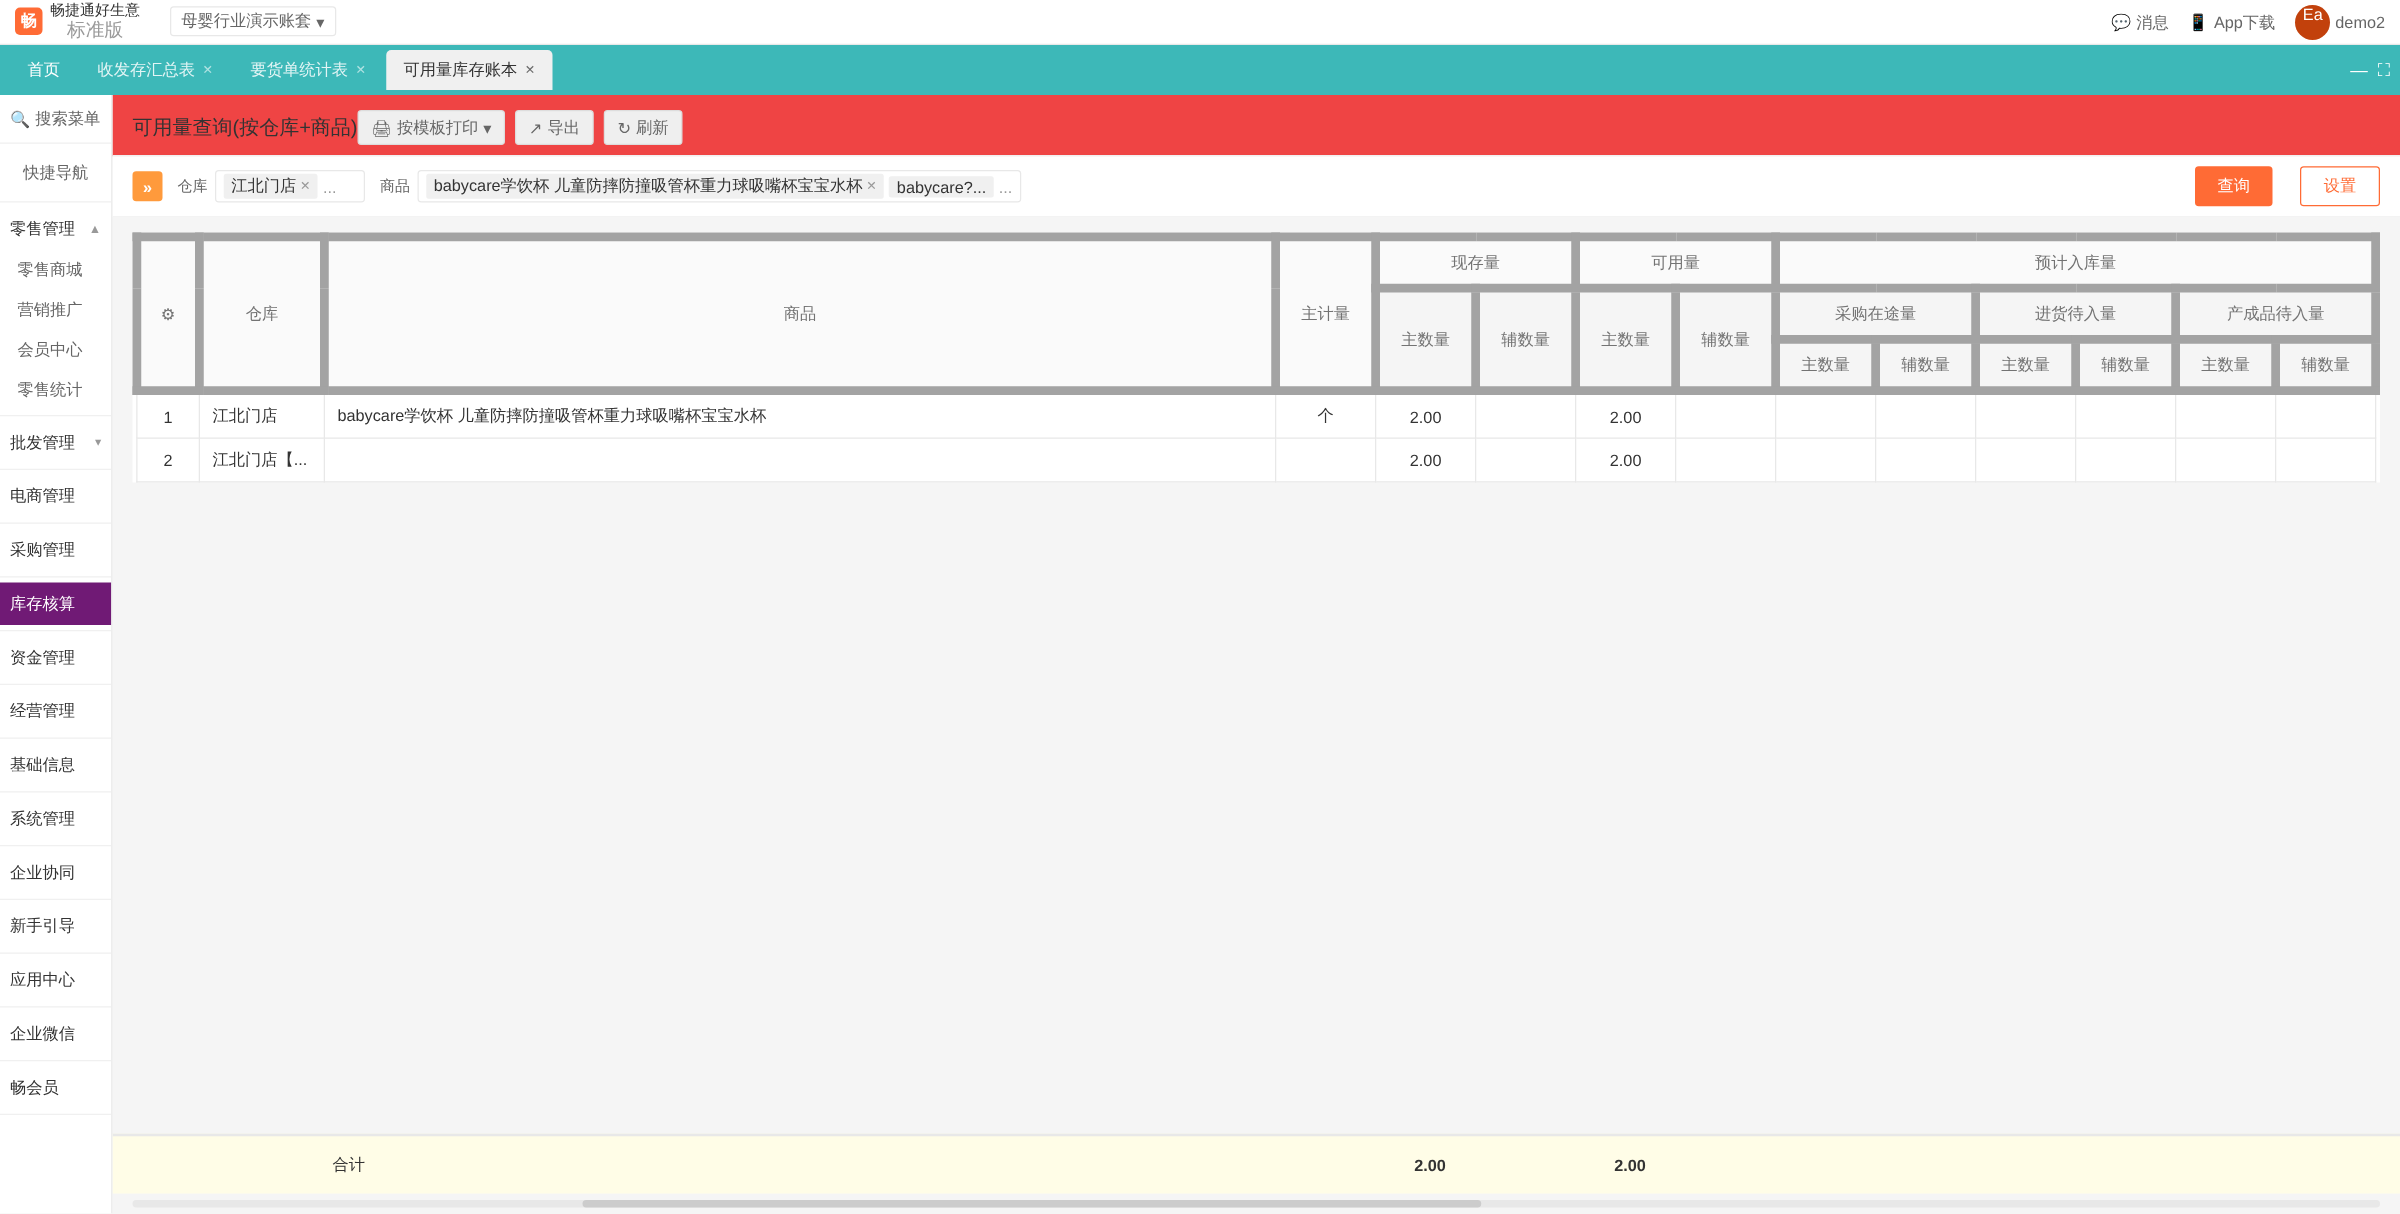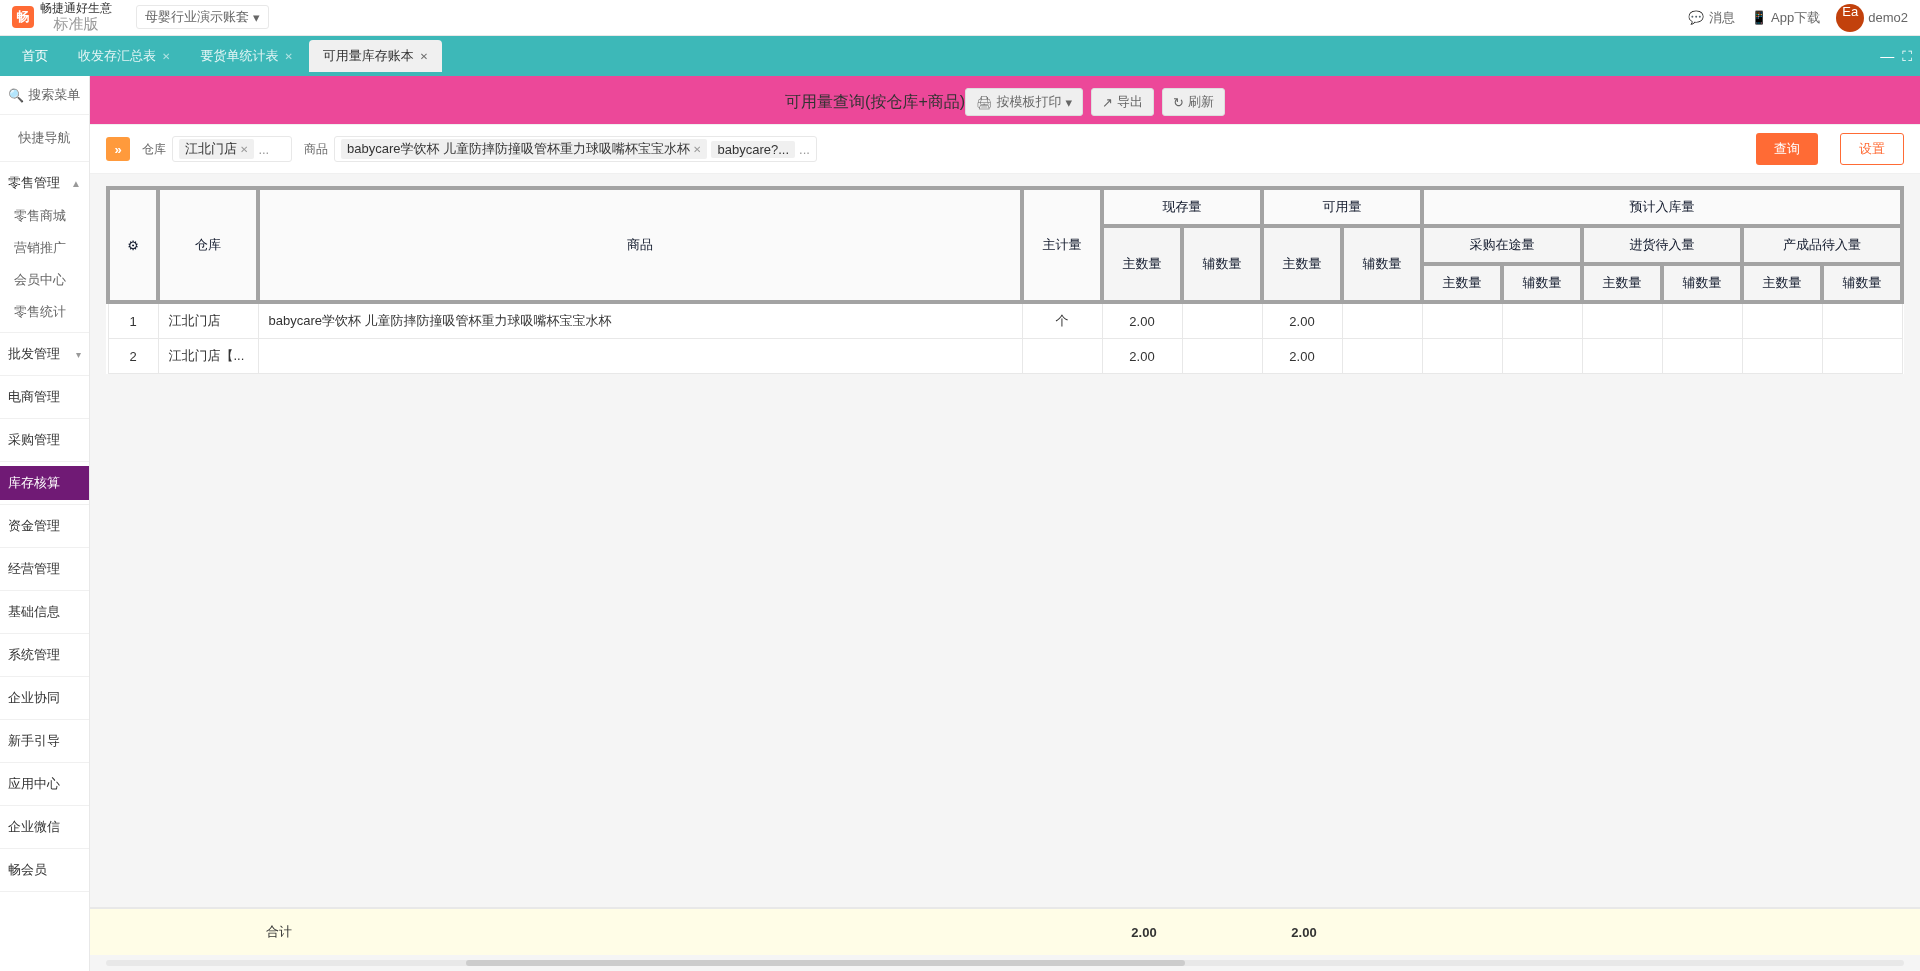--- a/index.html
+++ b/index.html
@@ -122,22 +122,22 @@
       overflow: auto;
       display: flex;
       flex-direction: column;
     }
 
     
     .page-header {
       padding: 12px 16px 8px;
       display: flex;
       align-items: center;
-      justify-content: center;
-      background: #ec4899;
+      justify-content: flex-start;
+      background: #ef4444;
       border-bottom: 1px solid #f0f0f0;
       flex-shrink: 0;
     }
     .page-title { font-size: 16px; color: #333; font-weight: 500; }
     .header-actions { display: flex; align-items: center; gap: 8px; }
     .btn-template { display: flex; align-items: center; gap: 4px; color: #666; cursor: pointer; font-size: 12px; border: 1px solid #ddd; padding: 4px 10px; border-radius: 3px; }
     .btn-export { display: flex; align-items: center; gap: 4px; color: #666; cursor: pointer; font-size: 12px; border: 1px solid #ddd; padding: 4px 10px; border-radius: 3px; }
     .btn-refresh { display: flex; align-items: center; gap: 4px; color: #666; cursor: pointer; font-size: 12px; border: 1px solid #ddd; padding: 4px 10px; border-radius: 3px; }
 
     
@@ -169,24 +169,24 @@
     }
     .data-table {
       width: 100%;
       border-collapse: collapse;
       background: white;
       border: 1px solid #e8e8e8;
       font-size: 12px;
     }
     .data-table th {
       background: #f5f5f5;
-      border: 4px solid #a3a3a3;
+      border: 7px solid #a3a3a3;
       padding: 8px 10px;
       text-align: center;
-      color: #0f172a;
+      color: #737373;
       font-weight: normal;
       white-space: nowrap;
     }
     .data-table td {
       border: 1px solid #e8e8e8;
       padding: 8px 10px;
       text-align: center;
       color: #333;
       white-space: nowrap;
     }

